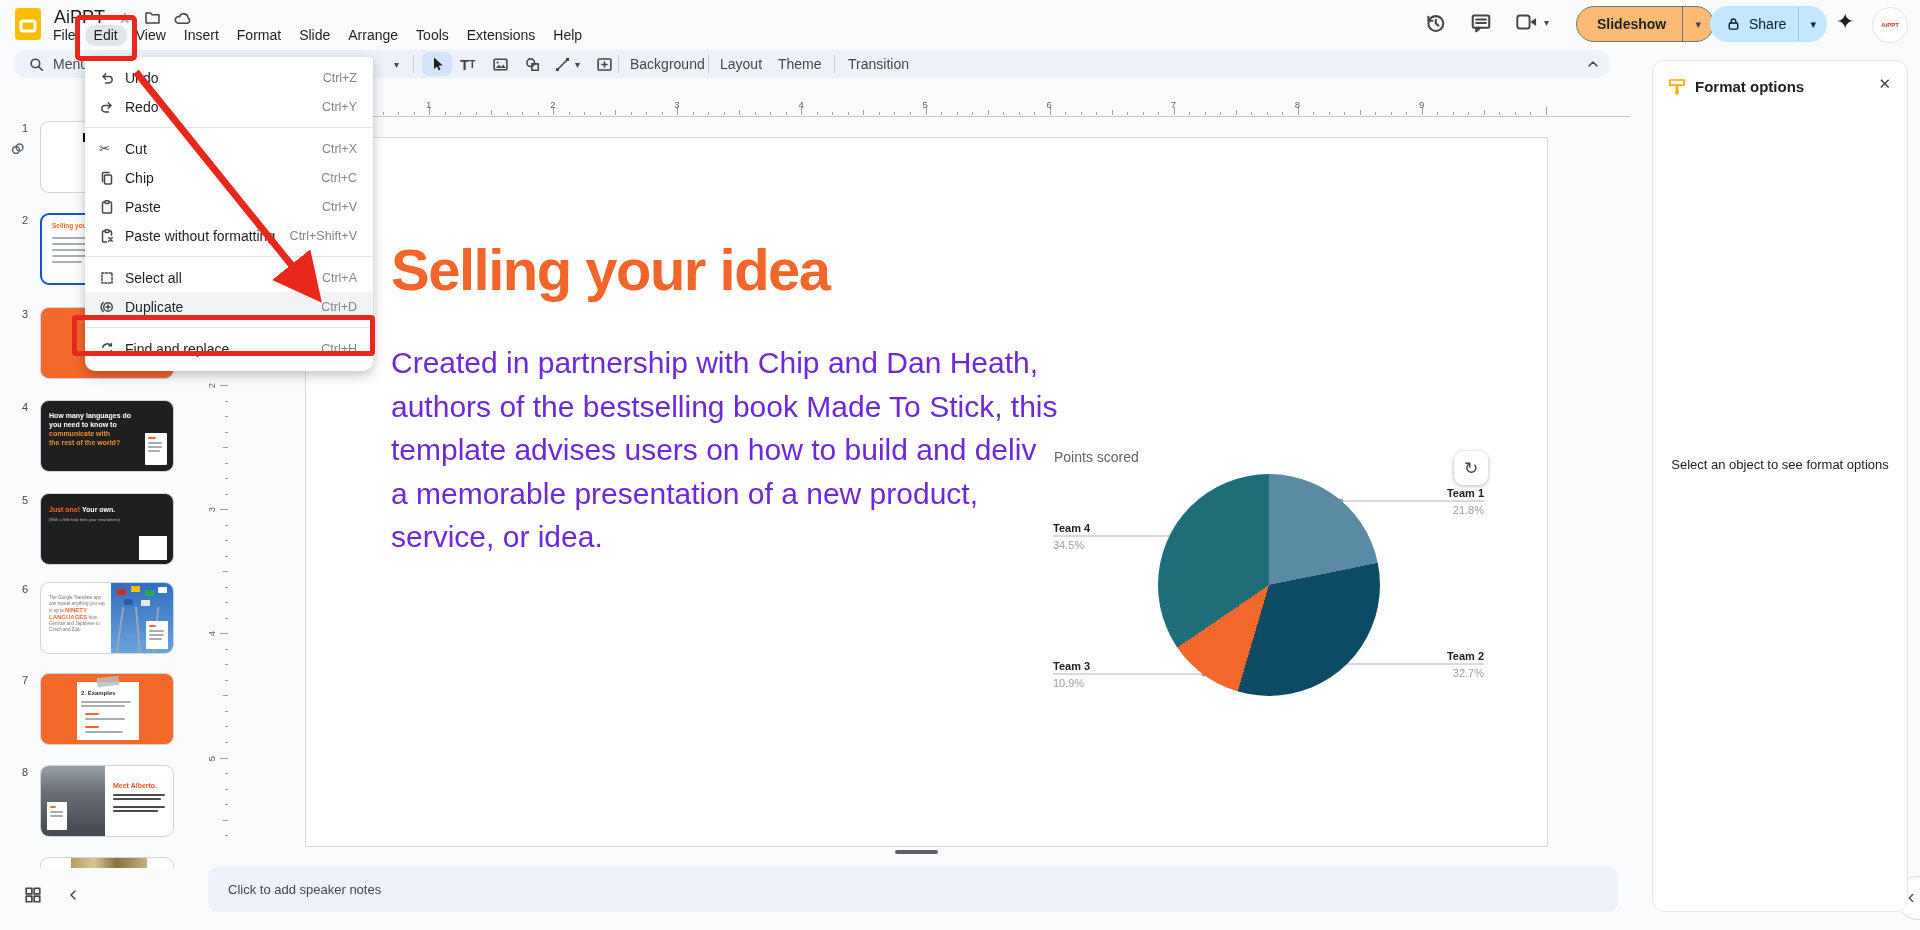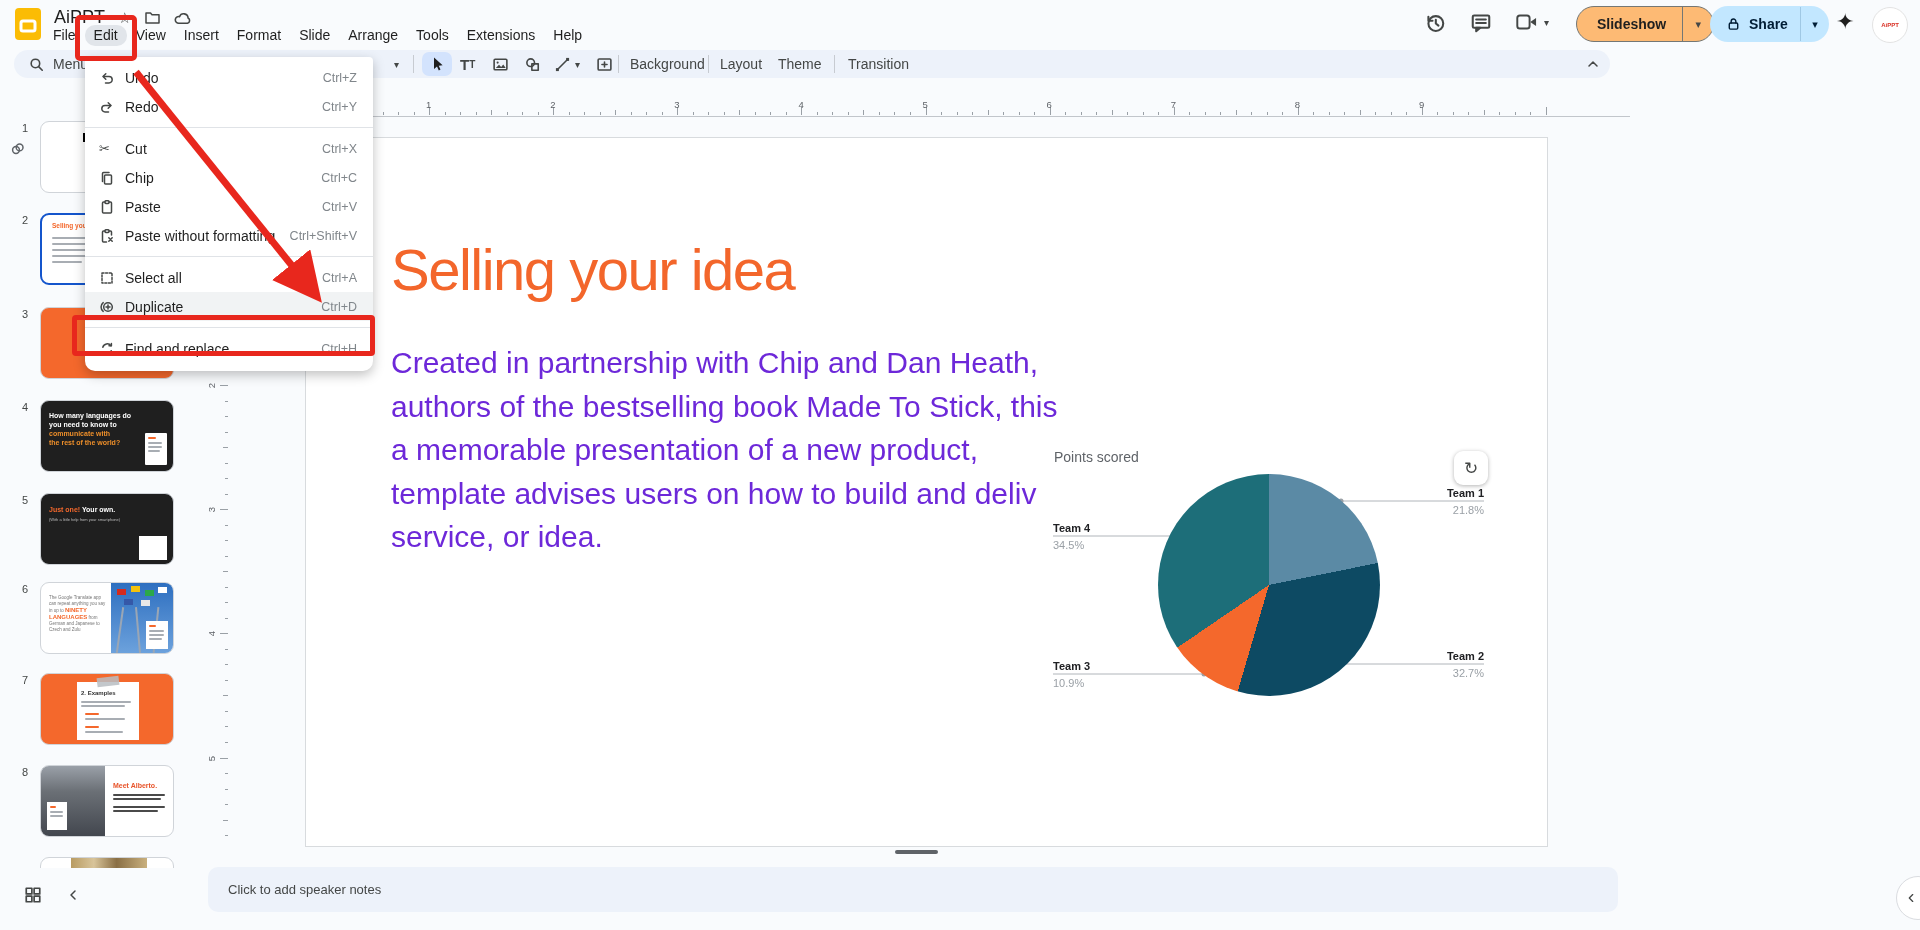--- a/index.html
+++ b/index.html
@@ -50,21 +50,21 @@
   .thumb{position:absolute;left:40px;width:134px;height:72px;background:#fff;
      border:1px solid #d0d4d9;border-radius:9px;overflow:hidden;box-sizing:border-box}
   .thumb.sel{border:2px solid #1455cc}
   .tnum{position:absolute;left:10px;width:18px;text-align:right;font-size:11px;color:#444746}
   .bar{position:absolute;background:#a8adb3;height:2px;border-radius:1px}
   .darkbar{position:absolute;background:#4a4a4a;height:2px;border-radius:1px}
 
   
   .slide{left:305px;top:137px;width:1241px;height:708px;background:#fff;
      border:1px solid #d8dbde;box-sizing:content-box}
-  .slide-title{position:absolute;left:85px;top:98px;font-size:58px;font-weight:400;
+  .slide-title{position:absolute;left:85px;top:98px;font-size:58px;font-weight:700;
      letter-spacing:-1.5px;color:#f3662b}
   .slide-body{position:absolute;left:85px;top:203px;font-size:30px;line-height:43.6px;color:#6d28d9}
   .scrollline{left:895px;top:850px;width:43px;height:4px;background:#5f6368;border-radius:2px}
 
   
   .chart{position:absolute;left:740px;top:300px;width:452px;height:278px}
   .chart-title{position:absolute;left:8px;top:11px;font-size:14px;color:#5f6368}
   .refresh{position:absolute;right:10px;top:13px;width:34px;height:34px;background:#fff;
      border-radius:9px;box-shadow:0 1px 4px rgba(0,0,0,.3);display:flex;align-items:center;
      justify-content:center;font-size:17px;color:#444746}
@@ -168,21 +168,21 @@
         <span class="caret glyph">▾</span>
       </span>
   </div>
   <div class="abs pill share">
     <span style="padding-left:16px">
         <svg class="ico" width="15" height="16" viewBox="0 0 16 16" style="stroke:#001d35">
           <rect x="3.5" y="7" width="9" height="6.5" rx="1.2"></rect>
           <path d="M5.5 7 V5.2 a2.5 2.5 0 0 1 5 0 V7"></path>
         </svg>
       </span>
-    <span style="padding:0 12px 0 8px;font-size:14px;font-weight:bold">Share</span>
+    <span style="padding:0 12px 0 8px;font-size:14px;font-weight:normal">Share</span>
     <span style="border-left:1px solid #9fc8e4;height:34px;width:28px;display:flex;align-items:center;justify-content:center">
         <span class="caret glyph" style="color:#001d35">▾</span>
       </span>
   </div>
   <span class="abs glyph" style="left:1836px;top:9px;font-size:22px;color:#1f1f1f">✦</span>
   <div class="abs avatar">
       <span>AiPPT</span>
     </div>
 
   <div class="abs toolbar">
@@ -502,22 +502,22 @@
     <div class="thumb" style="top:772px">
       <div style="position:absolute;left:30px;top:0;width:76px;height:72px;background:linear-gradient(90deg,#b89b62,#d8c49a 30%,#8a6f45 60%,#c9b07e)"></div>
     </div>
   </div>
 
   <div class="abs slide">
     <div class="slide-title">Selling your idea</div>
     <div class="slide-body">
       <div>Created in partnership with Chip and Dan Heath,</div>
       <div>authors of the bestselling book Made To Stick, this</div>
+      <div>template advises users on how to build and deliv</div>
       <div>a memorable presentation of a new product,</div>
-      <div>template advises users on how to build and deliv</div>
       <div>service, or idea.</div>
     </div>
 
     <div class="chart">
       <div class="chart-title">Points scored</div>
       <div class="refresh glyph">↻</div>
       <svg class="abs" style="left:0;top:0" width="452" height="278">
         <line x1="295" y1="63" x2="438" y2="63" stroke="#b0b5ba" stroke-width="1"></line>
         <circle cx="295" cy="63" r="2.5" fill="#9aa0a6"></circle>
         <line x1="293" y1="226" x2="438" y2="226" stroke="#b0b5ba" stroke-width="1"></line>
@@ -555,20 +555,33 @@
     <svg class="ico" width="14" height="14" viewBox="0 0 14 14">
         <path d="M9 3 L5 7 L9 11"></path>
       </svg>
   </div>
   <div class="abs cornerbtn">
     <svg class="ico" width="12" height="12" viewBox="0 0 14 14">
         <path d="M9 3 L5 7 L9 11"></path>
       </svg>
   </div>
 
+  <div class="abs panel">
+    <span class="abs" style="left:14px;top:15px">
+      <svg width="20" height="20" viewBox="0 0 16 16">
+          <rect x="1.5" y="2.5" width="13" height="5.5" rx="1" fill="#f9ab00"></rect>
+          <rect x="3" y="3.8" width="10" height="2.8" rx=".5" fill="#fff"></rect>
+          <path d="M8 8 v3.2" stroke="#f9ab00" stroke-width="2"></path>
+          <rect x="6.6" y="11" width="2.8" height="4" rx="1" fill="#f9ab00"></rect>
+        </svg>
+    </span>
+    <span class="panel-title">Format options</span>
+    <span class="abs glyph" style="right:16px;top:14px;font-size:15px;color:#444746">✕</span>
+    <div class="panel-empty">Select an object to see format options</div>
+  </div>
 
   <div class="abs menu">
     <div class="mi">
       <span class="ic">
           <svg class="ico" width="16" height="16" viewBox="0 0 16 16">
             <path d="M4.5 6.5 H10 a3.2 3.2 0 0 1 0 6.4 H6.5"></path>
             <path d="M6.8 3.8 L4 6.5 L6.8 9.2"></path>
           </svg>
         </span>
       <span class="mil">Undo</span>

